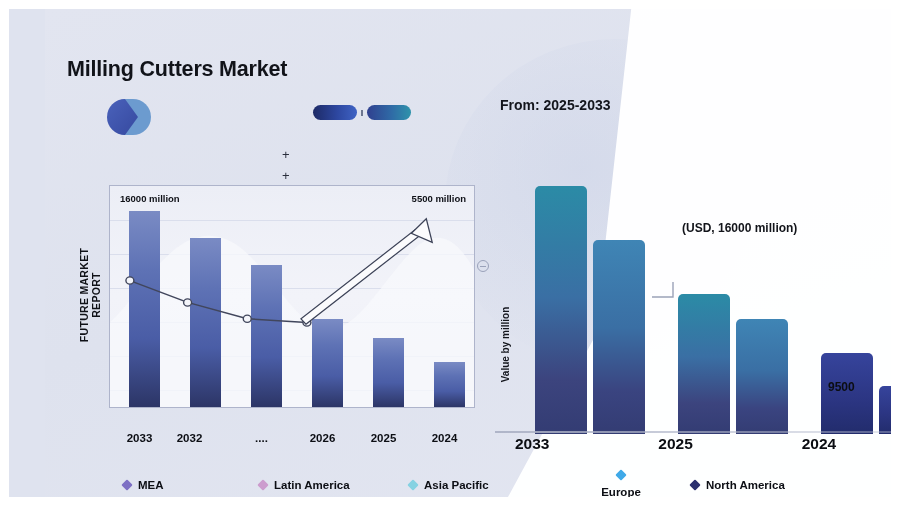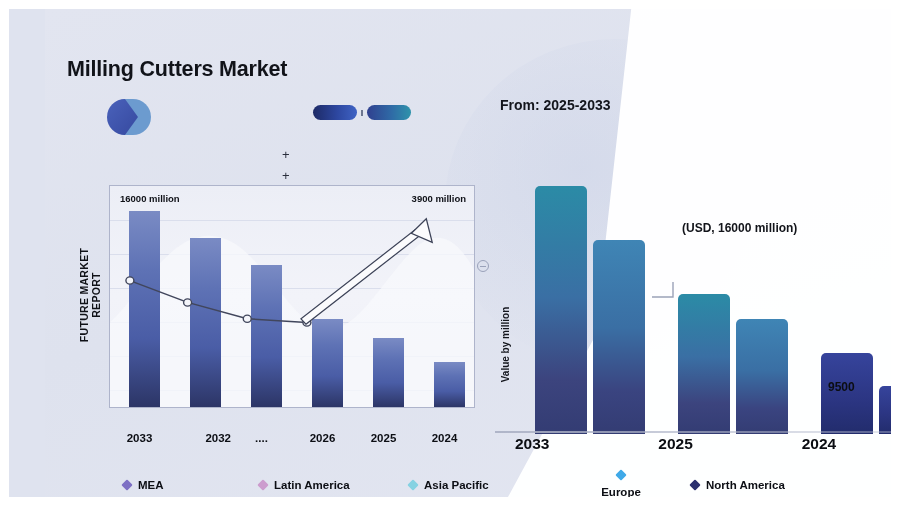--- a/index.html
+++ b/index.html
@@ -203,21 +203,21 @@
         <div class="gridline" style="top:102px"></div>
         <div class="gridline" style="top:136px"></div>
         <div class="gridline" style="top:170px"></div>
         <div class="gridline" style="top:204px"></div>
 
         <svg class="hill" viewBox="0 0 366 243" preserveAspectRatio="none">
           <path d="M0 150 C 30 120, 55 60, 95 55 C 140 50, 165 120, 200 150 C 240 182, 268 110, 305 70 C 330 44, 350 60, 366 92 L366 243 L0 243 Z" fill="#f7f8fc" opacity="0.92"></path>
         </svg>
 
         <div class="cap-left">16000 million</div>
-        <div class="cap-right">3900 million</div>
+        <div class="cap-right">5500 million</div>
 
         <div class="wm" style="left:152px; top:120px;">▤</div>
         <div class="wm" style="left:212px; top:136px;">▫</div>
 
         <div class="bars-left">
             <div class="bar-l" style="left: 19px; height: 196.211px;"></div>
             <div class="bar-l" style="left: 80px; height: 169.232px;"></div>
             <div class="bar-l" style="left: 141px; height: 142.253px;"></div>
             <div class="bar-l" style="left: 202px; height: 88.2947px;"></div>
             <div class="bar-l" style="left: 263px; height: 68.6737px;"></div>
@@ -230,21 +230,21 @@
           <circle cx="78" cy="128" r="4" fill="#f4f5fa" stroke="#41465c" stroke-width="1.4"></circle>
           <circle cx="138" cy="146" r="4" fill="#f4f5fa" stroke="#41465c" stroke-width="1.4"></circle>
           <circle cx="198" cy="150" r="4" fill="#f4f5fa" stroke="#41465c" stroke-width="1.4"></circle>
           <path d="M197 152 L312 54 L307 48 L192 146 Z" fill="#fbfbfd" stroke="#3d4358" stroke-width="1.3"></path>
           <path d="M318 36 L324 62 L303 52 Z" fill="#fbfbfd" stroke="#3d4358" stroke-width="1.3"></path>
         </svg>
       </div>
 
       <div class="xlabels-left">
           <div class="xl" style="left: 0px; width: 61px;">2033</div>
-          <div class="xl" style="left: 61px; width: 61px; text-align: right;">2032</div>
+          <div class="xl" style="left: 50px; width: 61px;">2032</div>
           <div class="xl" style="left: 122px; width: 61px;">....</div>
           <div class="xl" style="left: 183px; width: 61px;">2026</div>
           <div class="xl" style="left: 244px; width: 61px;">2025</div>
           <div class="xl" style="left: 305px; width: 61px;">2024</div>
         </div>
     </div>
 
     <div class="subtitle-right">From: 2025-2033</div>
     <div class="cagr-note">(USD, 16000 million)</div>
 

